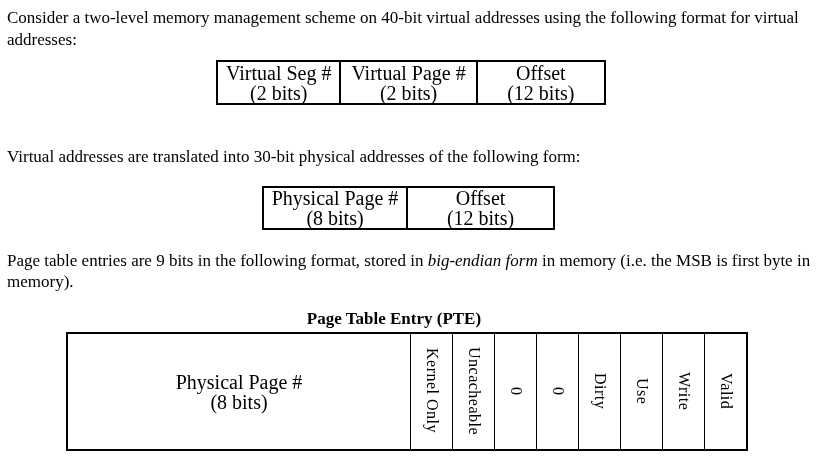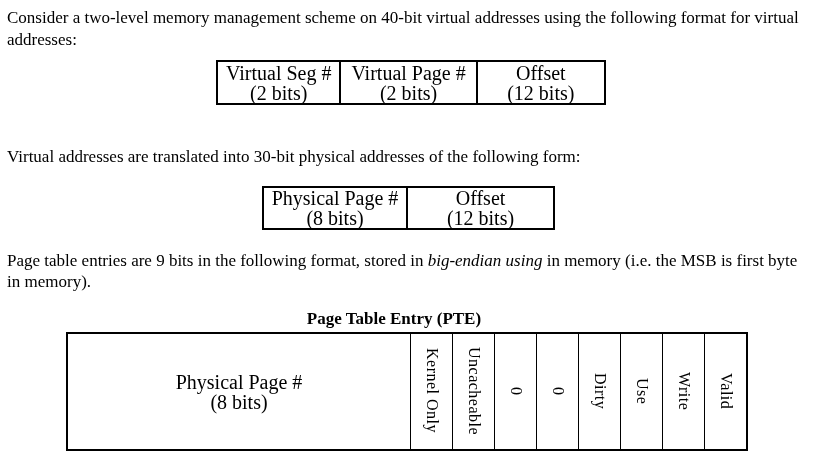--- a/index.html
+++ b/index.html
@@ -123,21 +123,21 @@
     <div class="fmt-cell c0">
       <span>Physical Page #</span>
       <span>(8 bits)</span>
     </div>
     <div class="fmt-cell c1">
       <span>Offset</span>
       <span>(12 bits)</span>
     </div>
   </div>
 
-  <p class="para" id="pte-para"><span>Page table entries are 9 bits in the following format, stored in </span><i>big-endian using</i><span> in memory (i.e. the MSB is first byte in memory).</span></p>
+  <p class="para" id="pte-para"><span>Page table entries are 9 bits in the following format, stored in </span><i>big-endian form</i><span> in memory (i.e. the MSB is first byte in memory).</span></p>
 
   <div id="pte-block">
     <div id="pte-title">Page Table Entry (PTE)</div>
 
     <div class="fmt-table" id="pte-table">
       <div class="fmt-cell wide">
         <span>Physical Page #</span>
         <span>(8 bits)</span>
       </div>
       <div class="bit first">Kernel Only</div>

